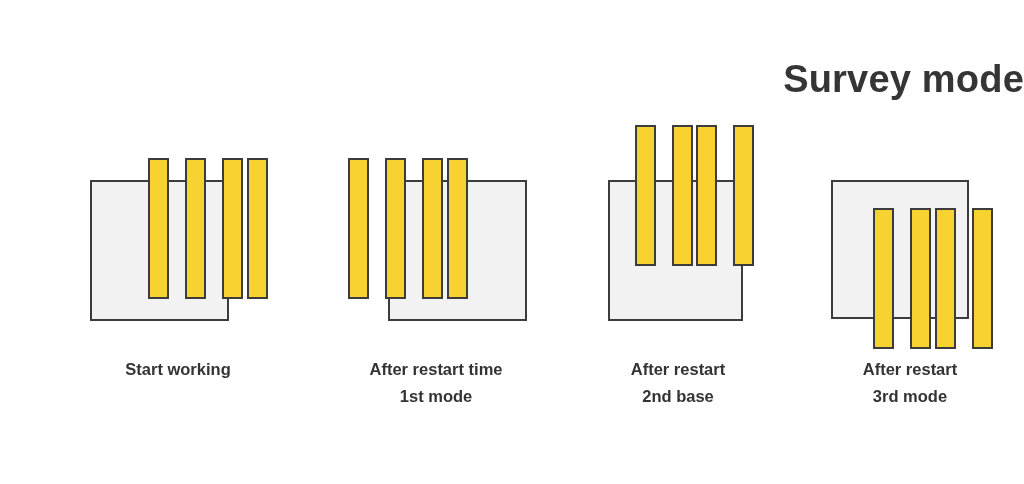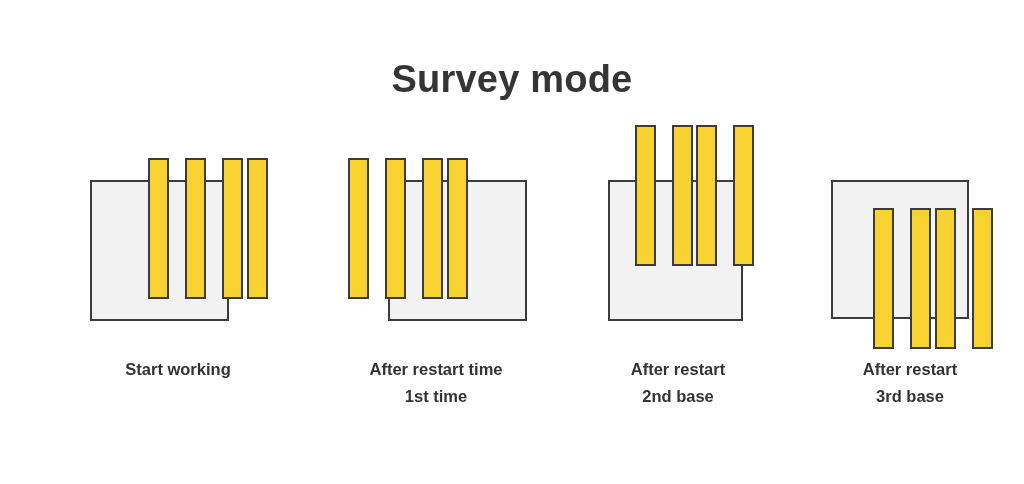--- a/index.html
+++ b/index.html
@@ -20,21 +20,21 @@
     width: 1024px;
     height: 484px;
   }
 
   
   .figure-title {
     position: absolute;
     left: 0;
     top: 58px;
     width: 1024px;
-    text-align: center;
+    text-align: right;
     font-size: 38px;
     font-weight: bold;
     color: #353535;
     letter-spacing: 0.2px;
     font-family: "Liberation Sans", sans-serif;
   }
 
   
   .group {
     position: absolute;
@@ -95,21 +95,21 @@
         </div>
       </div>
       <div class="group">
         <div class="base-box" style="left: 360px; top: 180px; width: 139px; height: 141px; background: rgb(242, 242, 242); border-color: rgb(60, 60, 60);"></div>
         <div class="bar" style="left: 320px; top: 158px; width: 21px; height: 141px; background: rgb(248, 210, 48); border-color: rgb(60, 60, 60);"></div>
         <div class="bar" style="left: 357px; top: 158px; width: 21px; height: 141px; background: rgb(248, 210, 48); border-color: rgb(60, 60, 60);"></div>
         <div class="bar" style="left: 394px; top: 158px; width: 21px; height: 141px; background: rgb(248, 210, 48); border-color: rgb(60, 60, 60);"></div>
         <div class="bar" style="left: 419px; top: 158px; width: 21px; height: 141px; background: rgb(248, 210, 48); border-color: rgb(60, 60, 60);"></div>
         <div class="caption" style="left: 298px; top: 356px; width: 220px; color: rgb(51, 51, 51);">
           <span class="line">After restart time</span>
-          <span class="line">1st time</span>
+          <span class="line">1st mode</span>
         </div>
       </div>
       <div class="group">
         <div class="base-box" style="left: 580px; top: 180px; width: 135px; height: 141px; background: rgb(242, 242, 242); border-color: rgb(60, 60, 60);"></div>
         <div class="bar" style="left: 607px; top: 125px; width: 21px; height: 141px; background: rgb(248, 210, 48); border-color: rgb(60, 60, 60);"></div>
         <div class="bar" style="left: 644px; top: 125px; width: 21px; height: 141px; background: rgb(248, 210, 48); border-color: rgb(60, 60, 60);"></div>
         <div class="bar" style="left: 668px; top: 125px; width: 21px; height: 141px; background: rgb(248, 210, 48); border-color: rgb(60, 60, 60);"></div>
         <div class="bar" style="left: 705px; top: 125px; width: 21px; height: 141px; background: rgb(248, 210, 48); border-color: rgb(60, 60, 60);"></div>
         <div class="caption" style="left: 540px; top: 356px; width: 220px; color: rgb(51, 51, 51);">
           <span class="line">After restart</span>
@@ -117,18 +117,18 @@
         </div>
       </div>
       <div class="group">
         <div class="base-box" style="left: 803px; top: 180px; width: 138px; height: 139px; background: rgb(242, 242, 242); border-color: rgb(60, 60, 60);"></div>
         <div class="bar" style="left: 845px; top: 208px; width: 21px; height: 141px; background: rgb(248, 210, 48); border-color: rgb(60, 60, 60);"></div>
         <div class="bar" style="left: 882px; top: 208px; width: 21px; height: 141px; background: rgb(248, 210, 48); border-color: rgb(60, 60, 60);"></div>
         <div class="bar" style="left: 907px; top: 208px; width: 21px; height: 141px; background: rgb(248, 210, 48); border-color: rgb(60, 60, 60);"></div>
         <div class="bar" style="left: 944px; top: 208px; width: 21px; height: 141px; background: rgb(248, 210, 48); border-color: rgb(60, 60, 60);"></div>
         <div class="caption" style="left: 772px; top: 356px; width: 220px; color: rgb(51, 51, 51);">
           <span class="line">After restart</span>
-          <span class="line">3rd base</span>
+          <span class="line">3rd mode</span>
         </div>
       </div>
     </div>
 
 </div>
 
 </body></html>

